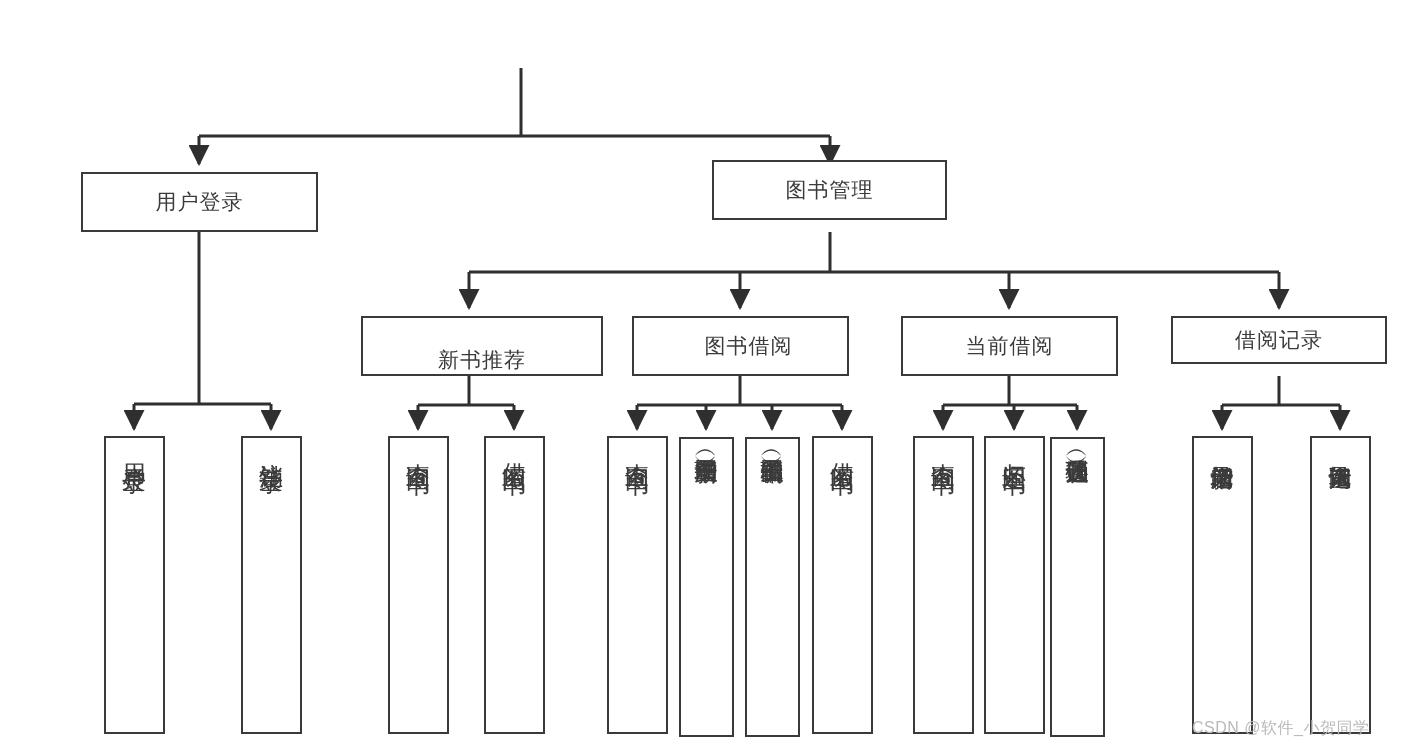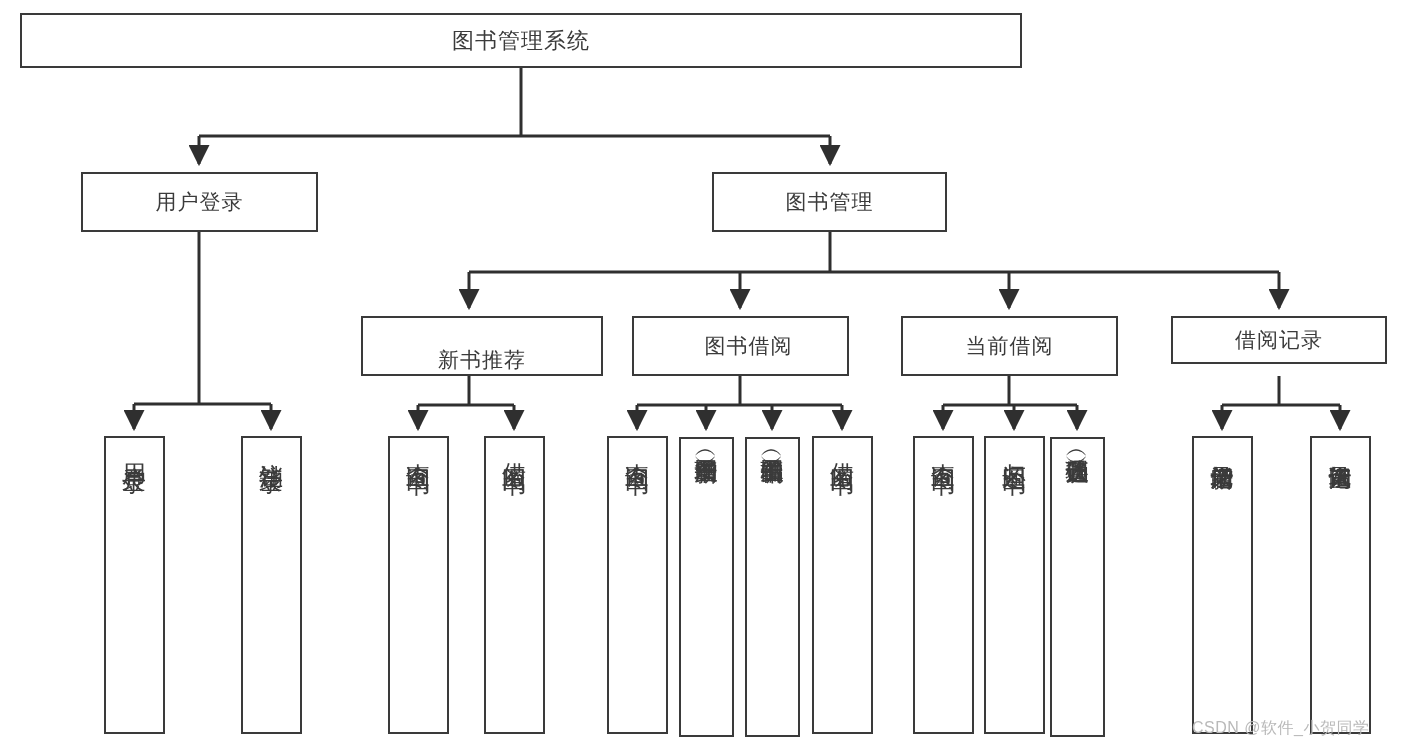--- a/index.html
+++ b/index.html
@@ -103,28 +103,25 @@
       <path d="M 1014 405 L 1014 429" marker-end="url(#arrow)"></path>
       <path d="M 1077 405 L 1077 429" marker-end="url(#arrow)"></path>
 
       <path d="M 1279 376 L 1279 405"></path>
       <path d="M 1222 405 L 1340 405"></path>
       <path d="M 1222 405 L 1222 429" marker-end="url(#arrow)"></path>
       <path d="M 1340 405 L 1340 429" marker-end="url(#arrow)"></path>
     </g>
   </svg>
 
-  <div class="node h" id="root-node" style="left:20px;top:13px;width:1002px;height:55px;">
-    <span>图书管理系统</span>
-  </div>
 
   <div class="node h" style="left:81px;top:172px;width:237px;height:60px;">
     <span>用户登录</span>
   </div>
-  <div class="node h" style="left:712px;top:172px;width:235px;height:60px;">
+  <div class="node h" style="left:712px;top:160px;width:235px;height:60px;">
     <span>图书管理</span>
   </div>
 
   <div class="node h" style="left:361px;top:316px;width:242px;height:60px;align-items:flex-end;">
     <span>新书推荐</span>
   </div>
   <div class="node h" style="left:632px;top:316px;width:217px;height:60px;padding-left:16px;">
     <span>图书借阅</span>
   </div>
   <div class="node h" style="left:901px;top:316px;width:217px;height:60px;align-items:center;">

